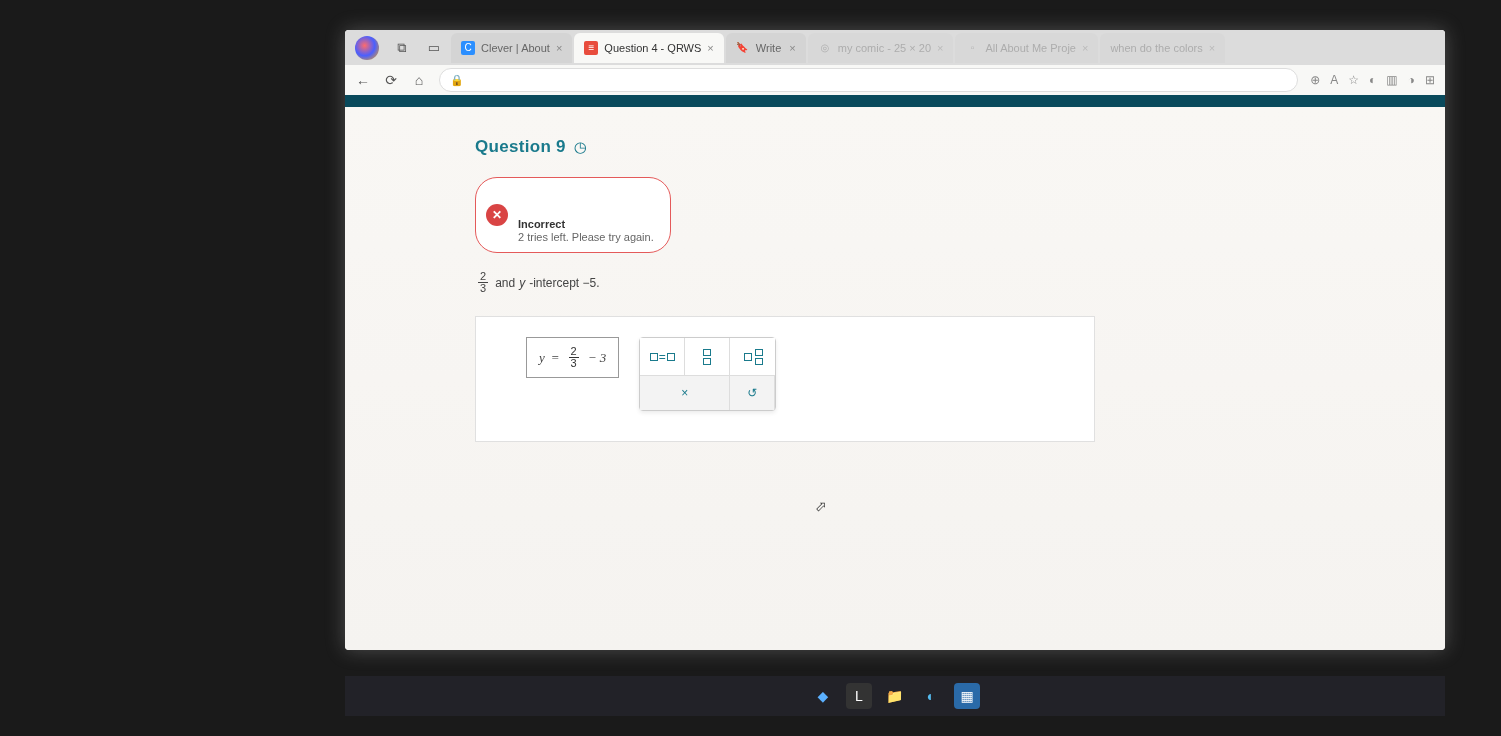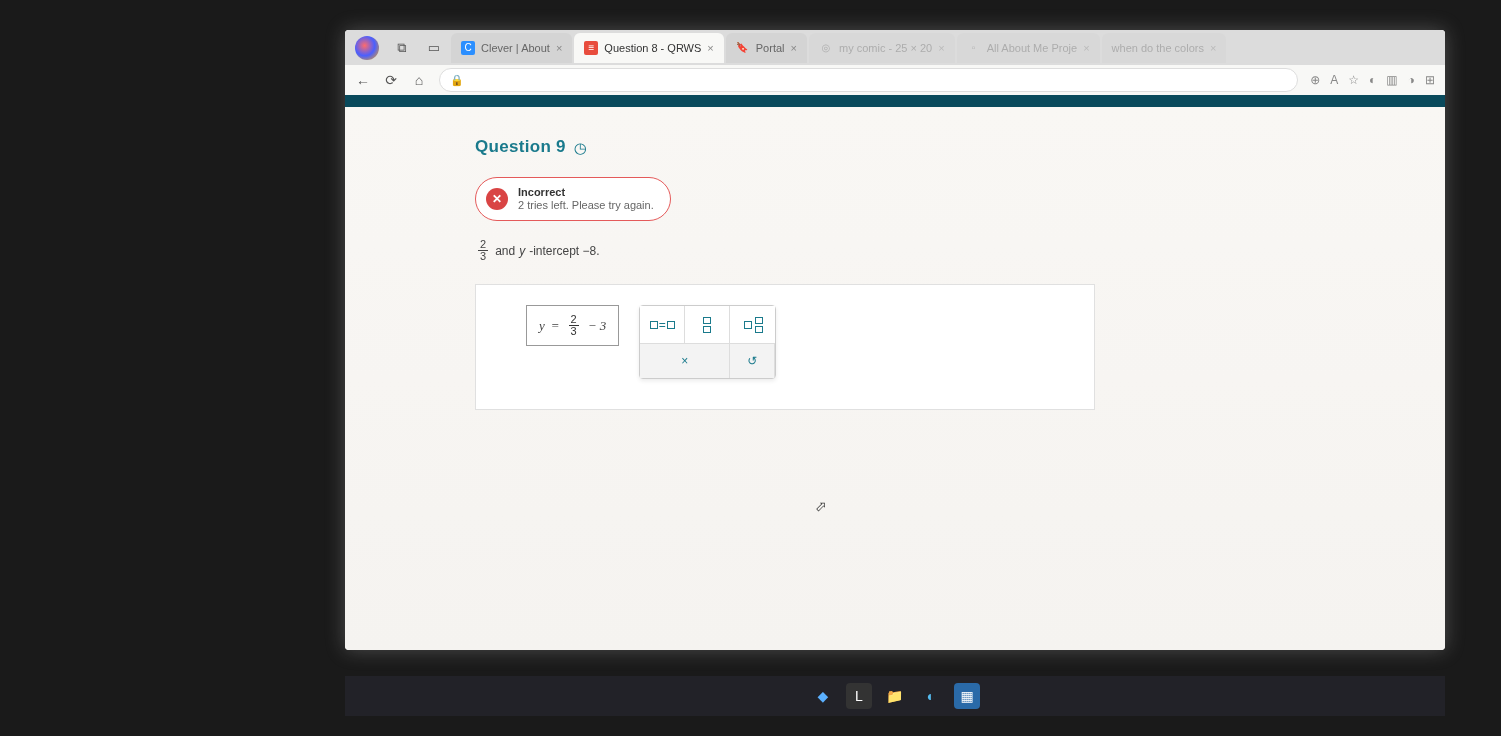--- a/index.html
+++ b/index.html
@@ -128,21 +128,21 @@
     height: 12px;
     background: #0a4a5c;
   }
   .content {
     padding: 30px 130px 40px 130px;
     background: linear-gradient(180deg, #f9f7f4 0%, #f5f3f0 100%);
     height: calc(100% - 77px);
   }
   .question-header {
     display: flex;
-    align-items: flex-end;
+    align-items: center;
     gap: 8px;
     color: #1a7a8c;
   }
   .question-title {
     font-size: 17px;
     font-weight: 700;
     letter-spacing: 0.3px;
   }
   .timer-icon {
     color: #1a7a8c;
@@ -169,21 +169,21 @@
     justify-content: center;
     font-weight: bold;
     font-size: 12px;
   }
   .feedback-text {
     display: flex;
     flex-direction: column;
     font-size: 11px;
     line-height: 1.2;
   }
-  .feedback-main { font-weight: 700; color: #333; }
+  .feedback-main { font-weight: 700; color: #333; margin-top: 32px; }
   .feedback-sub { color: #666; }
   .prompt {
     font-size: 12px;
     color: #444;
     display: flex;
     align-items: center;
     gap: 4px;
     flex-wrap: wrap;
   }
   .frac {
@@ -299,27 +299,27 @@
       <span class="sys-icon">▭</span>
 
       <div class="tab inactive">
         <span class="tab-favicon" style="background:#2b8fff;color:#fff">C</span>
         <span>Clever | About</span>
         <span class="tab-close">×</span>
       </div>
 
       <div class="tab active">
         <span class="tab-favicon" style="background:#e84c3d;color:#fff">≡</span>
-        <span>Question 8 - QRWS</span>
+        <span>Question 4 - QRWS</span>
         <span class="tab-close">×</span>
       </div>
 
       <div class="tab inactive">
         <span class="tab-favicon">🔖</span>
-        <span>Portal</span>
+        <span>Write</span>
         <span class="tab-close">×</span>
       </div>
 
       <div class="tab inactive faded">
         <span class="tab-favicon">◎</span>
         <span>my comic - 25 × 20</span>
         <span class="tab-close">×</span>
       </div>
 
       <div class="tab inactive faded">
@@ -370,21 +370,21 @@
       </div>
     </div>
 
     <div class="prompt">
       <span class="frac">
         <span class="num">2</span>
         <span class="den">3</span>
       </span>
       <span>and</span>
       <span style="font-style:italic">y</span>
-      <span>-intercept −8.</span>
+      <span>-intercept −5.</span>
     </div>
 
     <div class="answer-area">
       <div class="answer-box">
         <span>y</span>
         <span>=</span>
         <span class="frac">
           <span class="num">2</span>
           <span class="den">3</span>
         </span>

